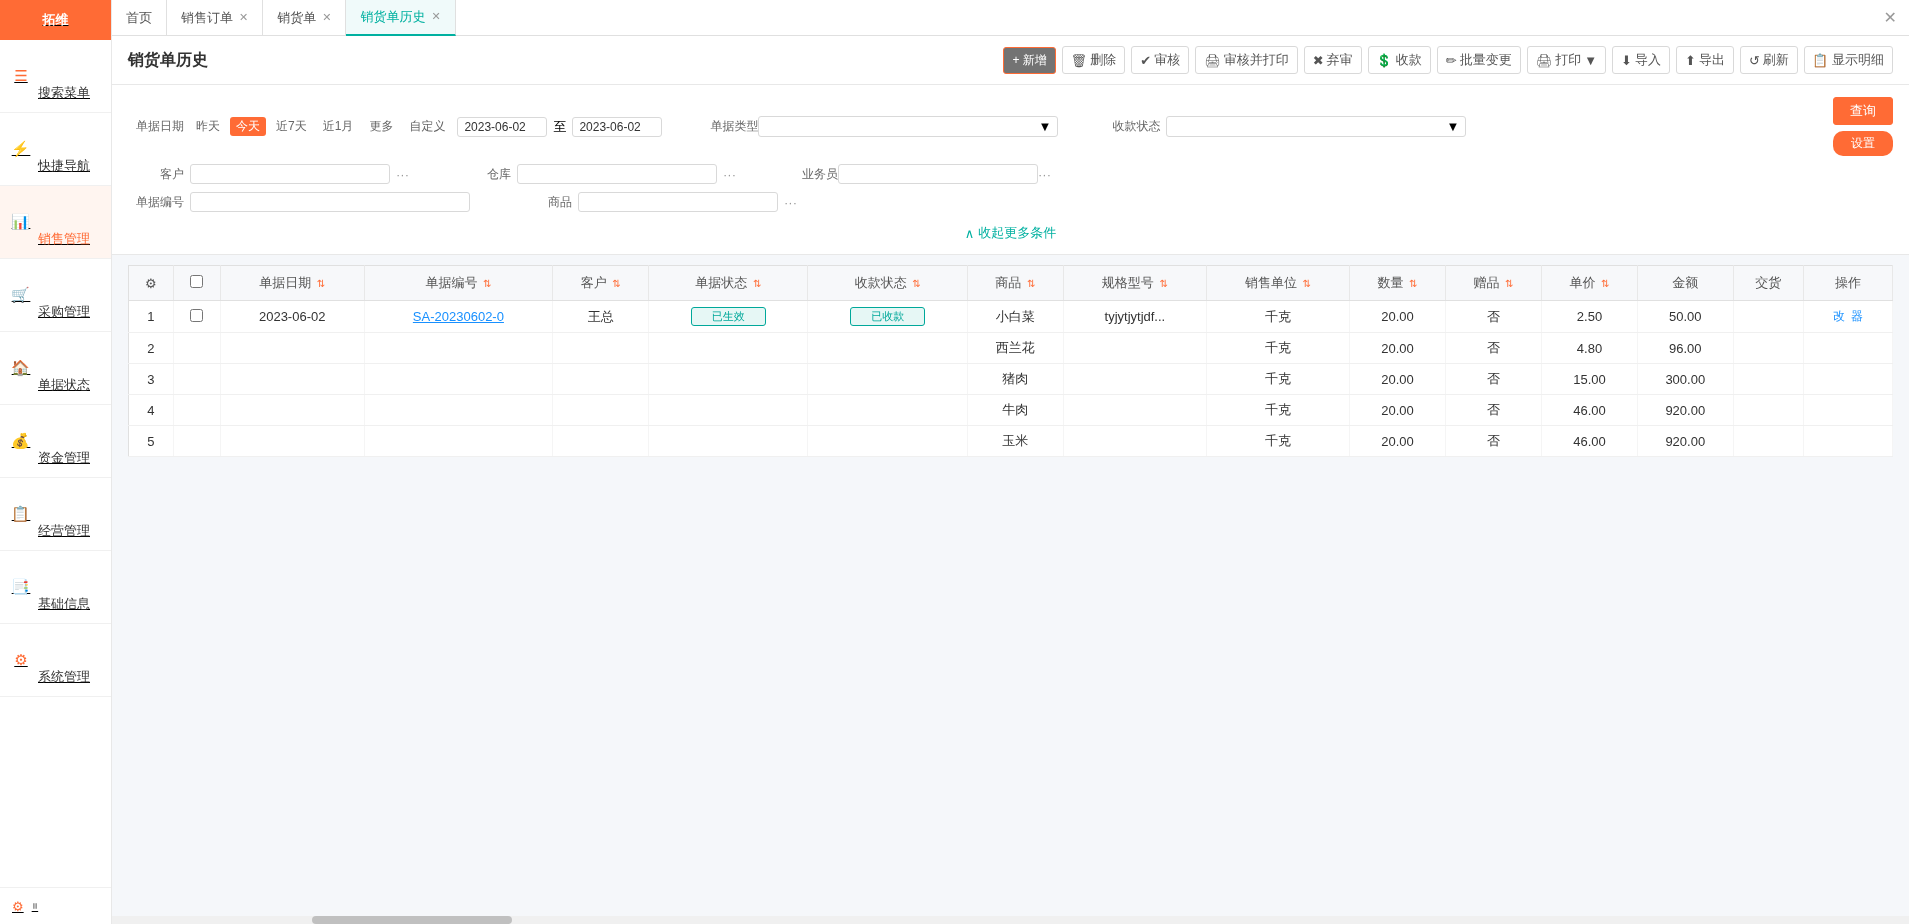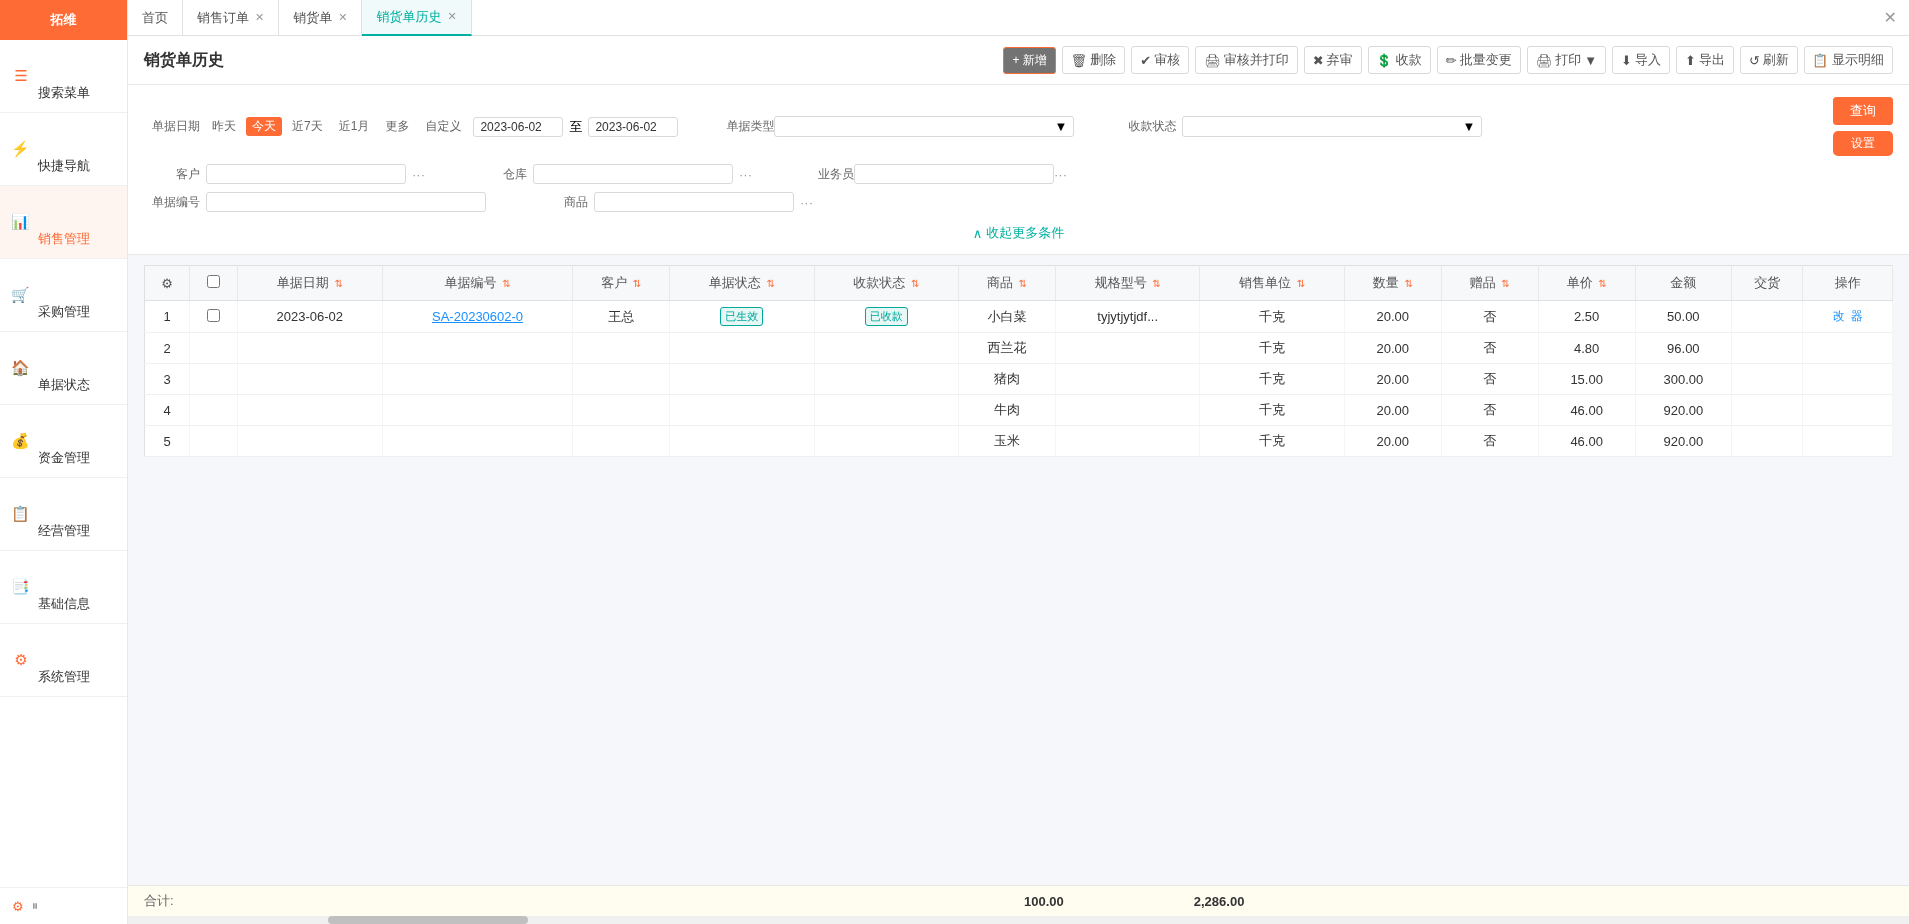--- a/index.html
+++ b/index.html
@@ -1,25 +1,26 @@
 <!DOCTYPE html>
 <html><head>
   <meta charset="utf-8">
   <style>
     * { box-sizing: border-box; margin: 0; padding: 0; font-family: 'Microsoft YaHei', Arial, sans-serif; font-size: 13px; }
     body { display: flex; height: 924px; overflow: hidden; background: #f5f5f5; }
 
     
     .sidebar {
-      width: 128px;
+      width: 112px;
       background: #fff;
       border-right: 1px solid #e8e8e8;
       display: flex;
       flex-direction: column;
       flex-shrink: 0;
+      text-decoration: underline;
     }
     .sidebar-logo {
       height: 40px;
       background: #ff6b35;
       display: flex;
       align-items: center;
       justify-content: center;
       color: #fff;
       font-size: 14px;
       font-weight: bold;
@@ -201,21 +202,21 @@
     .data-table td {
       padding: 6px;
       text-align: center;
       border-bottom: 1px solid #f0f0f0;
       border-right: 1px solid #f5f5f5;
       color: #333;
     }
     .sort-icon { color: #ff6b35; font-size: 10px; margin-left: 2px; }
     .status-badge {
       display: inline-block;
-      padding: 1px 4px;
+      padding: 1px 20px;
       border-radius: 3px;
       font-size: 11px;
     }
     .status-active { background: #e6f7f5; color: #00a89a; border: 1px solid #00a89a; }
     .status-paid { background: #e6f7f5; color: #00a89a; border: 1px solid #00a89a; }
     .link-text { color: #1890ff; cursor: pointer; text-decoration: underline; }
     .action-btn {
       color: #1890ff;
       cursor: pointer;
       font-size: 12px;
@@ -284,21 +285,21 @@
       width: 200px;
       background: #c0c0c0;
       border-radius: 4px;
       position: absolute;
       left: 200px;
     }
     .settings-btn {
       background: #ff6b35;
       color: #fff;
       border: none;
-      border-radius: 5px;
+      border-radius: 10px;
       padding: 4px 10px;
       cursor: pointer;
       font-size: 12px;
     }
     .query-btn {
       background: #ff6b35;
       color: #fff;
       border: 1px solid #ff6b35;
       border-radius: 3px;
       padding: 4px 16px;
@@ -662,27 +663,20 @@
       <td>否</td>
       <td>46.00</td>
       <td>920.00</td>
       <td></td>
       <td></td>
     </tr>
           </tbody>
       </table>
     </div>
 
-    <div class="table-footer">
-      <span class="footer-total-label">合计:</span>
-      <div style="flex:1;display:flex;align-items:center;">
-        <span style="margin-left:820px;font-weight:bold;">100.00</span>
-        <span style="margin-left:130px;font-weight:bold;">2,286.00</span>
-      </div>
-    </div>
 
     <div class="scrollbar-area">
       <div class="scrollbar-thumb"></div>
     </div>
 
 
   </div>
 </div>
 
 </body></html>

